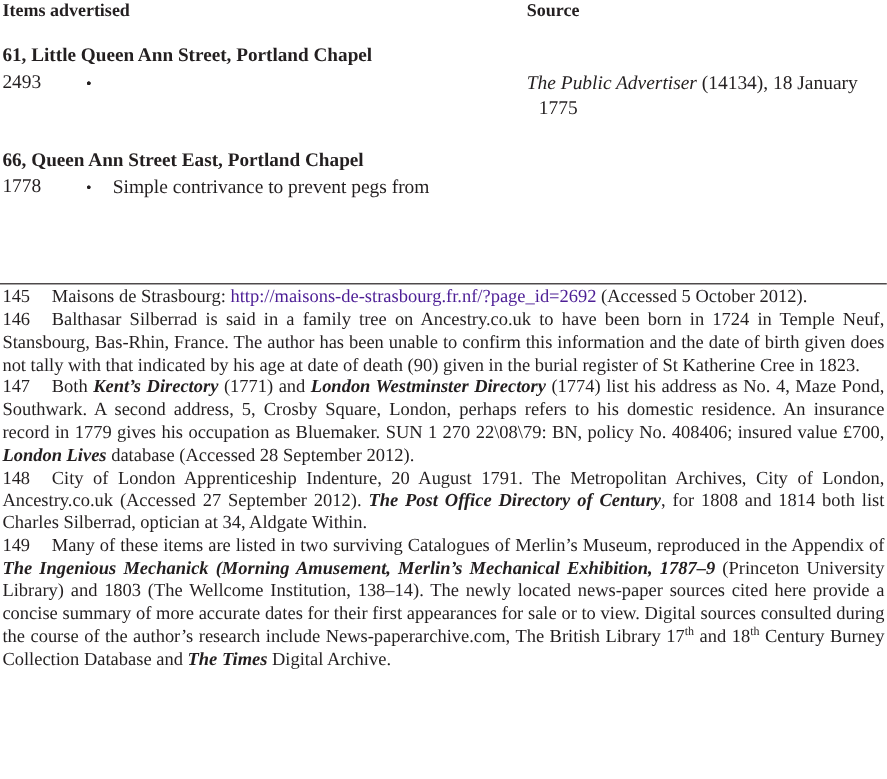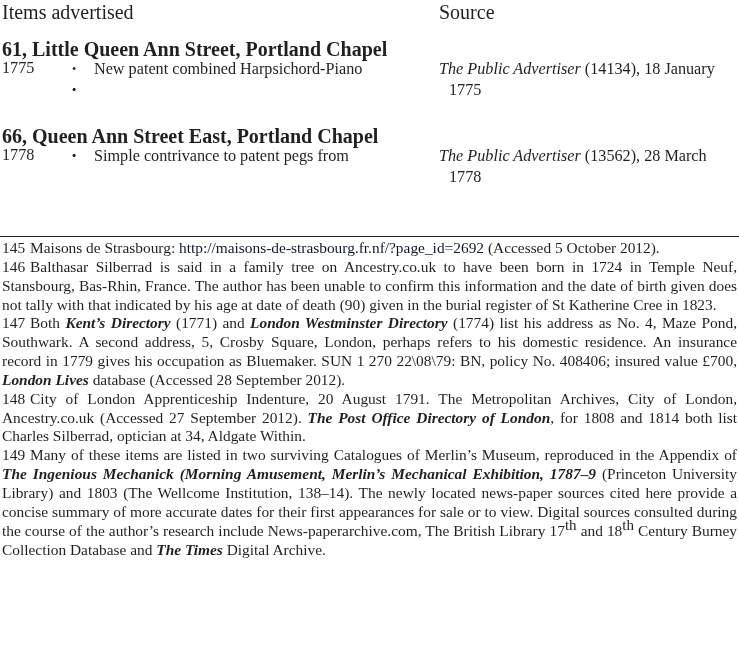--- a/index.html
+++ b/index.html
@@ -29,37 +29,37 @@
       top: 0;
       width: 739px;
       font-size: 16.2px;
     }
     .tbl-head {
       position: absolute;
       top: 0;
       left: 0;
       width: 626px;
       height: 20px;
-      font-weight: normal;
-      font-size: 20px;
+      font-weight: bold;
+      font-size: 15px;
     }
     .tbl-head .col-items { position: absolute; left: 2px; top: 1px; }
     .tbl-head .col-source { position: absolute; left: 439px; top: 1px; }
 
     .section {
       position: absolute;
       left: 0;
       width: 739px;
     }
     .section-title {
       position: absolute;
       left: 2px;
       top: 0;
       font-weight: bold;
-      font-size: 20px;
+      font-size: 16px;
       white-space: nowrap;
     }
     .section-body {
       position: absolute;
       left: 0;
       top: 21px;
       width: 739px;
     }
     .year {
       position: absolute;
@@ -120,52 +120,51 @@
       width: 735px;
       font-size: 15.4px;
       line-height: 18.85px;
       text-align: justify;
     }
     .fn {
       margin: 0;
       padding: 0;
     }
     .fn .num {
-      margin-right: 5px;
+      margin-right: 18px;
     }
     .fn i { font-style: italic; font-weight: bold; }
     .fn a {
       color: #2b2f8f;
       text-decoration: none;
     }
     .fn sup {
-      font-size: 15px;
+      font-size: 10px;
       line-height: 0;
       vertical-align: 6px;
     }
   </style>
 </head>
 <body>
 
 <div class="page">
 
   <div class="tbl">
     <div class="tbl-head">
       <span class="col-items">Items advertised</span>
       <span class="col-source">Source</span>
     </div>
 
     <div class="section" style="top:38px;">
       <div class="section-title">61, Little Queen Ann Street, Portland Chapel</div>
       <div class="section-body">
-        <span class="year">1775</span>
+        <span class="year">2493</span>
         <ul class="items">
           <li class="item">
             <span class="bullet">•</span>
-            <span>New patent combined Harpsichord-Piano</span>
           </li>
           <li class="item">
             <span class="bullet">•</span>
           </li>
           <li class="item">
             <span class="bullet">•</span>
           </li>
         </ul>
         <div class="sources">
           <div class="source">
@@ -178,34 +177,31 @@
     <div class="section" style="top:125px;">
       <div class="section-title">66, Queen Ann Street East, Portland Chapel</div>
       <div class="section-body">
         <span class="year">1778</span>
         <ul class="items">
           <li class="item" style="width:320px;">
             <span class="bullet">•</span>
           </li>
           <li class="item">
             <span class="bullet">•</span>
-            <span>Simple contrivance to patent pegs from</span>
+            <span>Simple contrivance to prevent pegs from</span>
           </li>
         </ul>
         <div class="sources">
-          <div class="source">
-            <i>The Public Advertiser</i><span> (13562), 28 March 1778</span>
-          </div>
         </div>
       </div>
     </div>
   </div>
 
   <div class="divider"></div>
 
   <div class="footnotes" id="footnotes">
-      <p class="fn"><span class="num">145</span><span>Maisons de Strasbourg: </span><a href="#" style="color: #0f172a;">http://maisons-de-strasbourg.fr.nf/?page_id=2692</a><span> (Accessed 5 October 2012).</span></p>
+      <p class="fn"><span class="num">145</span><span>Maisons de Strasbourg: </span><a href="#" style="color: #4c1d95;">http://maisons-de-strasbourg.fr.nf/?page_id=2692</a><span> (Accessed 5 October 2012).</span></p>
       <p class="fn"><span class="num">146</span><span>Balthasar Silberrad is said in a family tree on Ancestry.co.uk to have been born in 1724 in Temple Neuf, Stansbourg, Bas-Rhin, France. The author has been unable to confirm this information and the date of birth given does not tally with that indicated by his age at date of death (90) given in the burial register of St Katherine Cree in 1823.</span></p>
       <p class="fn"><span class="num">147</span><span>Both </span><i>Kent’s Directory</i><span> (1771) and </span><i>London Westminster Directory</i><span> (1774) list his address as No. 4, Maze Pond, Southwark. A second address, 5, Crosby Square, London, perhaps refers to his domestic residence. An insurance record in 1779 gives his occupation as Bluemaker. SUN 1 270 22\08\79: BN, policy No. 408406; insured value £700, </span><i>London Lives</i><span> database (Accessed 28 September 2012).</span></p>
-      <p class="fn"><span class="num">148</span><span>City of London Apprenticeship Indenture, 20 August 1791. The Metropolitan Archives, City of London, Ancestry.co.uk (Accessed 27 September 2012). </span><i>The Post Office Directory of London</i><span>, for 1808 and 1814 both list Charles Silberrad, optician at 34, Aldgate Within.</span></p>
+      <p class="fn"><span class="num">148</span><span>City of London Apprenticeship Indenture, 20 August 1791. The Metropolitan Archives, City of London, Ancestry.co.uk (Accessed 27 September 2012). </span><i>The Post Office Directory of Century</i><span>, for 1808 and 1814 both list Charles Silberrad, optician at 34, Aldgate Within.</span></p>
       <p class="fn"><span class="num">149</span><span>Many of these items are listed in two surviving Catalogues of Merlin’s Museum, reproduced in the Appendix of </span><i>The Ingenious Mechanick (Morning Amusement, Merlin’s Mechanical Exhibition, 1787–9</i><span> (Princeton University Library) and 1803 (The Wellcome Institution, 138–14). The newly located news-paper sources cited here provide a concise summary of more accurate dates for their first appearances for sale or to view. Digital sources consulted  during the course of the author’s research include News-paperarchive.com, The British Library 17</span><sup>th</sup><span> and 18</span><sup>th</sup><span> Century Burney Collection Database and </span><i>The Times</i><span> Digital Archive.</span></p>
     </div>
 </div>
 
 </body></html>

